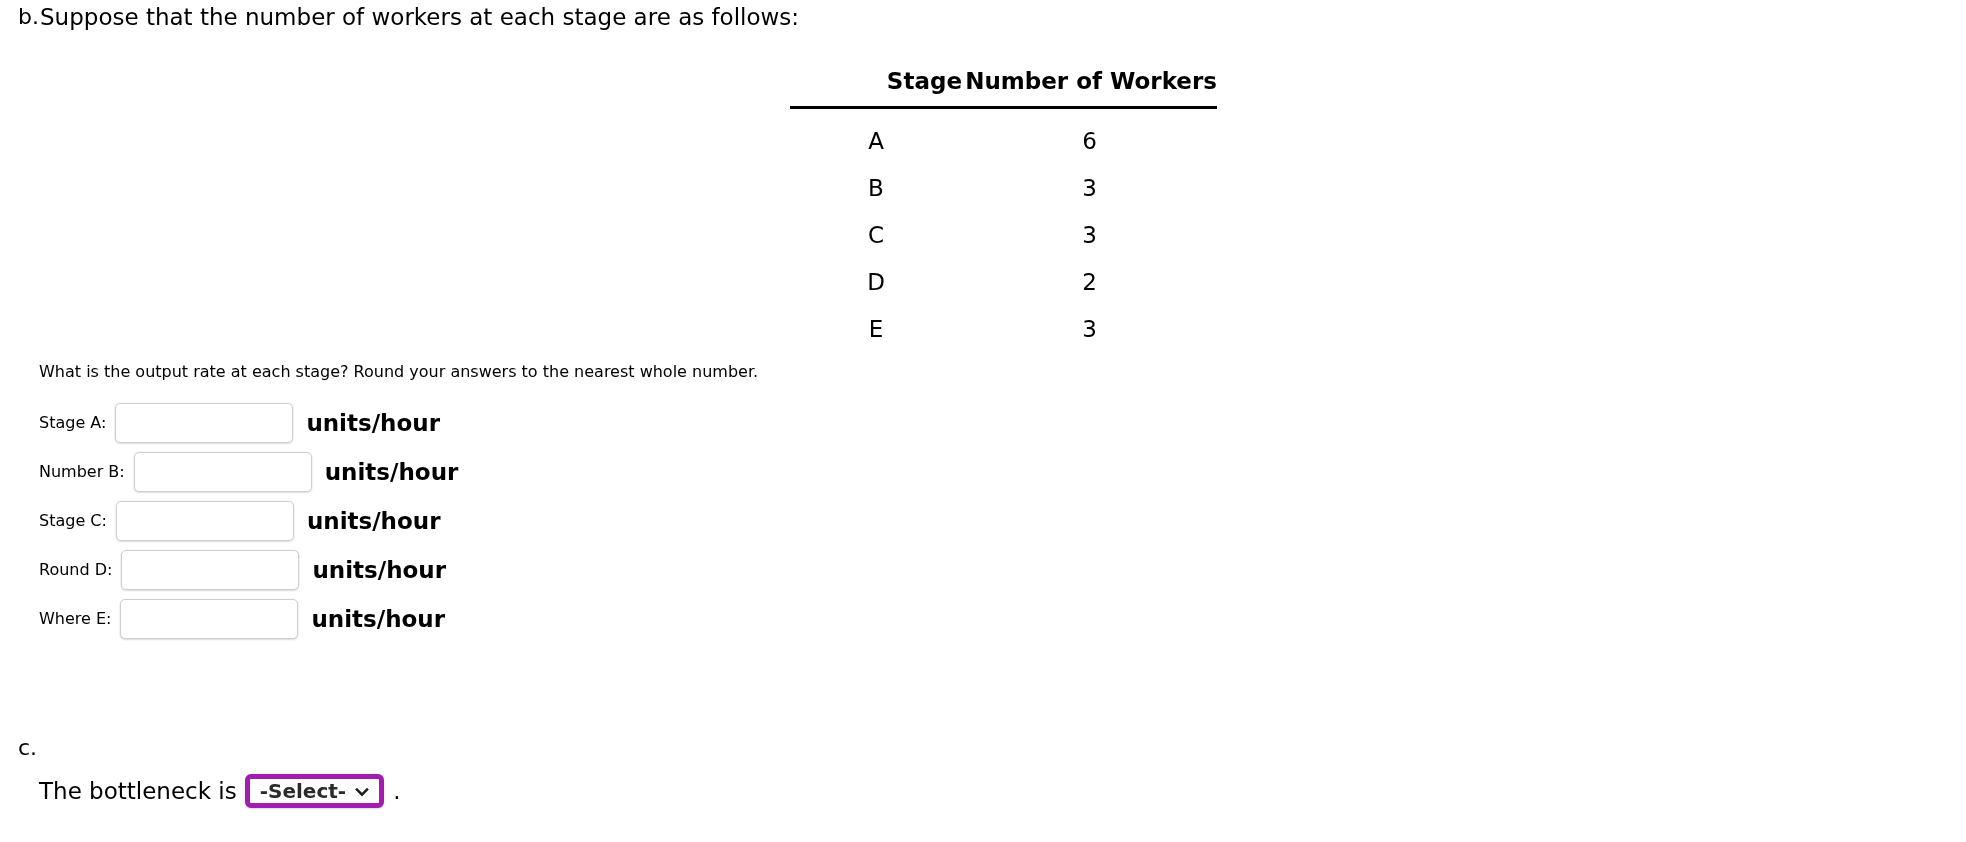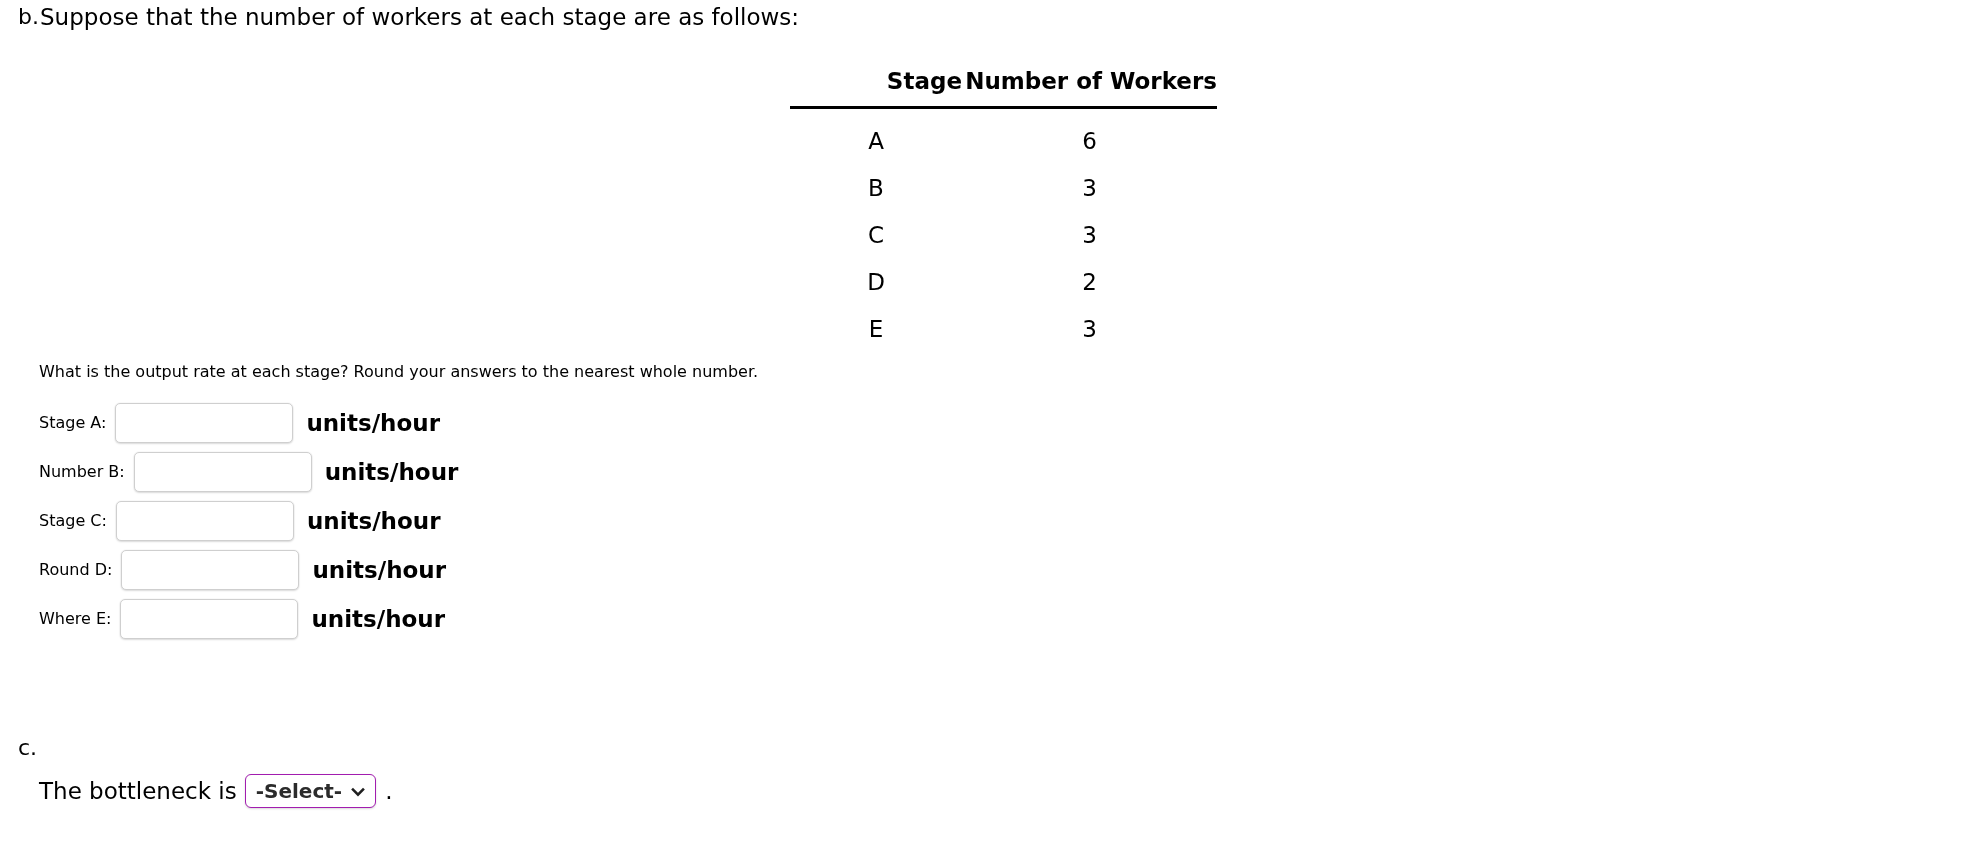--- a/index.html
+++ b/index.html
@@ -143,21 +143,21 @@
     white-space: nowrap;
     margin-right: 8px;
   }
   .select-box {
     display: inline-flex;
     align-items: center;
     gap: 9px;
     height: 34px;
     box-sizing: border-box;
     padding: 0 10px;
-    border: 1px solid #a21caf;
+    border: 5px solid #a21caf;
     border-radius: 6px;
     background: #ffffff;
     box-shadow: 0 1px 2px rgba(0,0,0,0.15);
     cursor: pointer;
   }
   .select-label {
     font-size: 20px;
     font-weight: bold;
     color: #2b2b2b;
     line-height: 20px;

